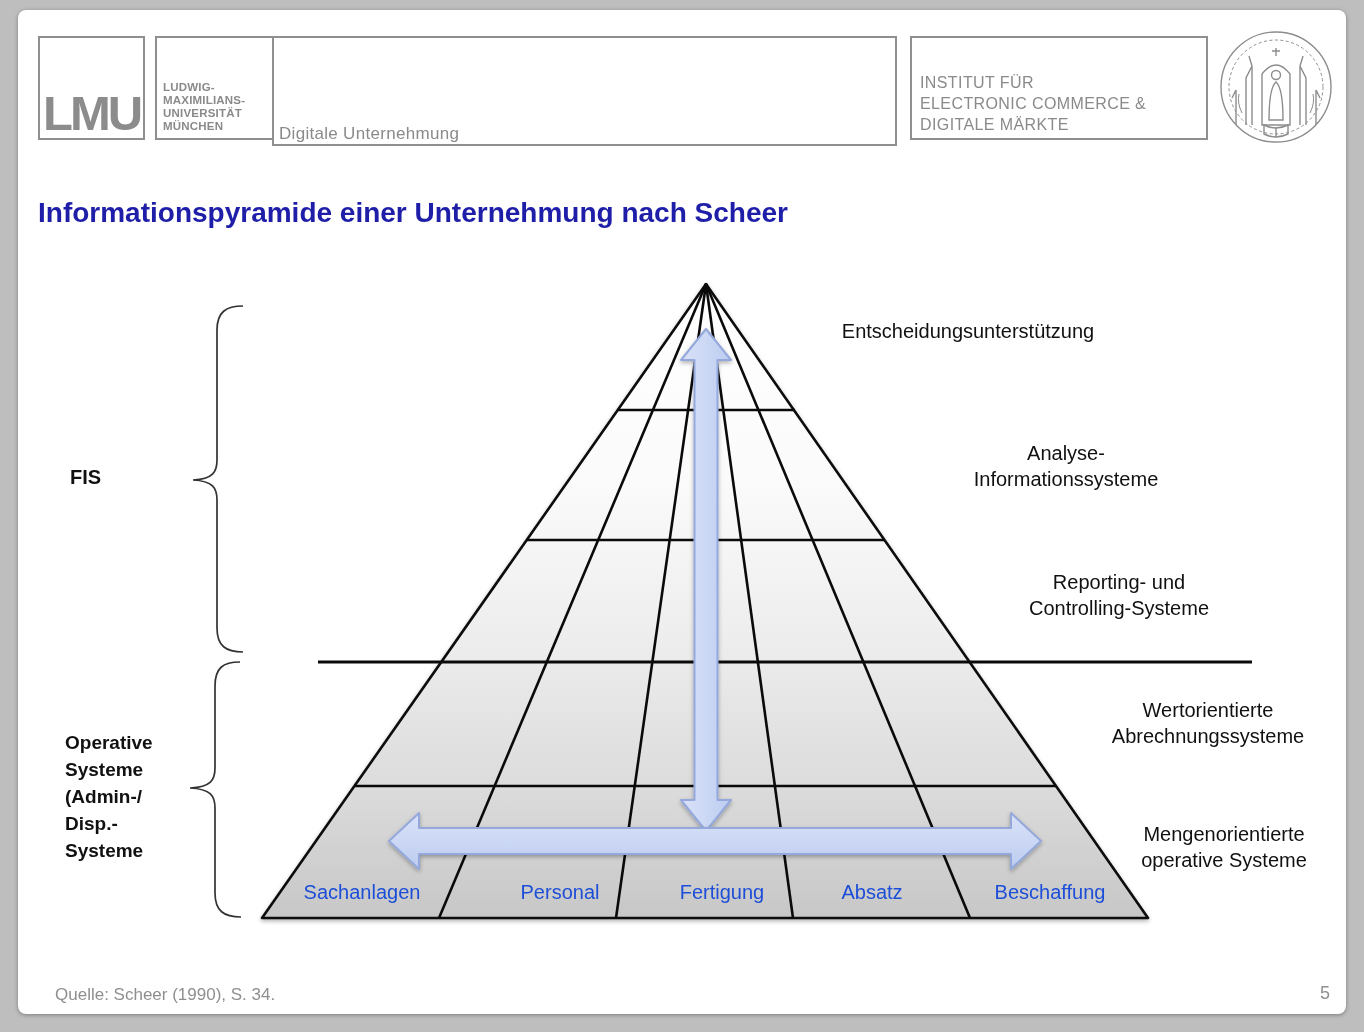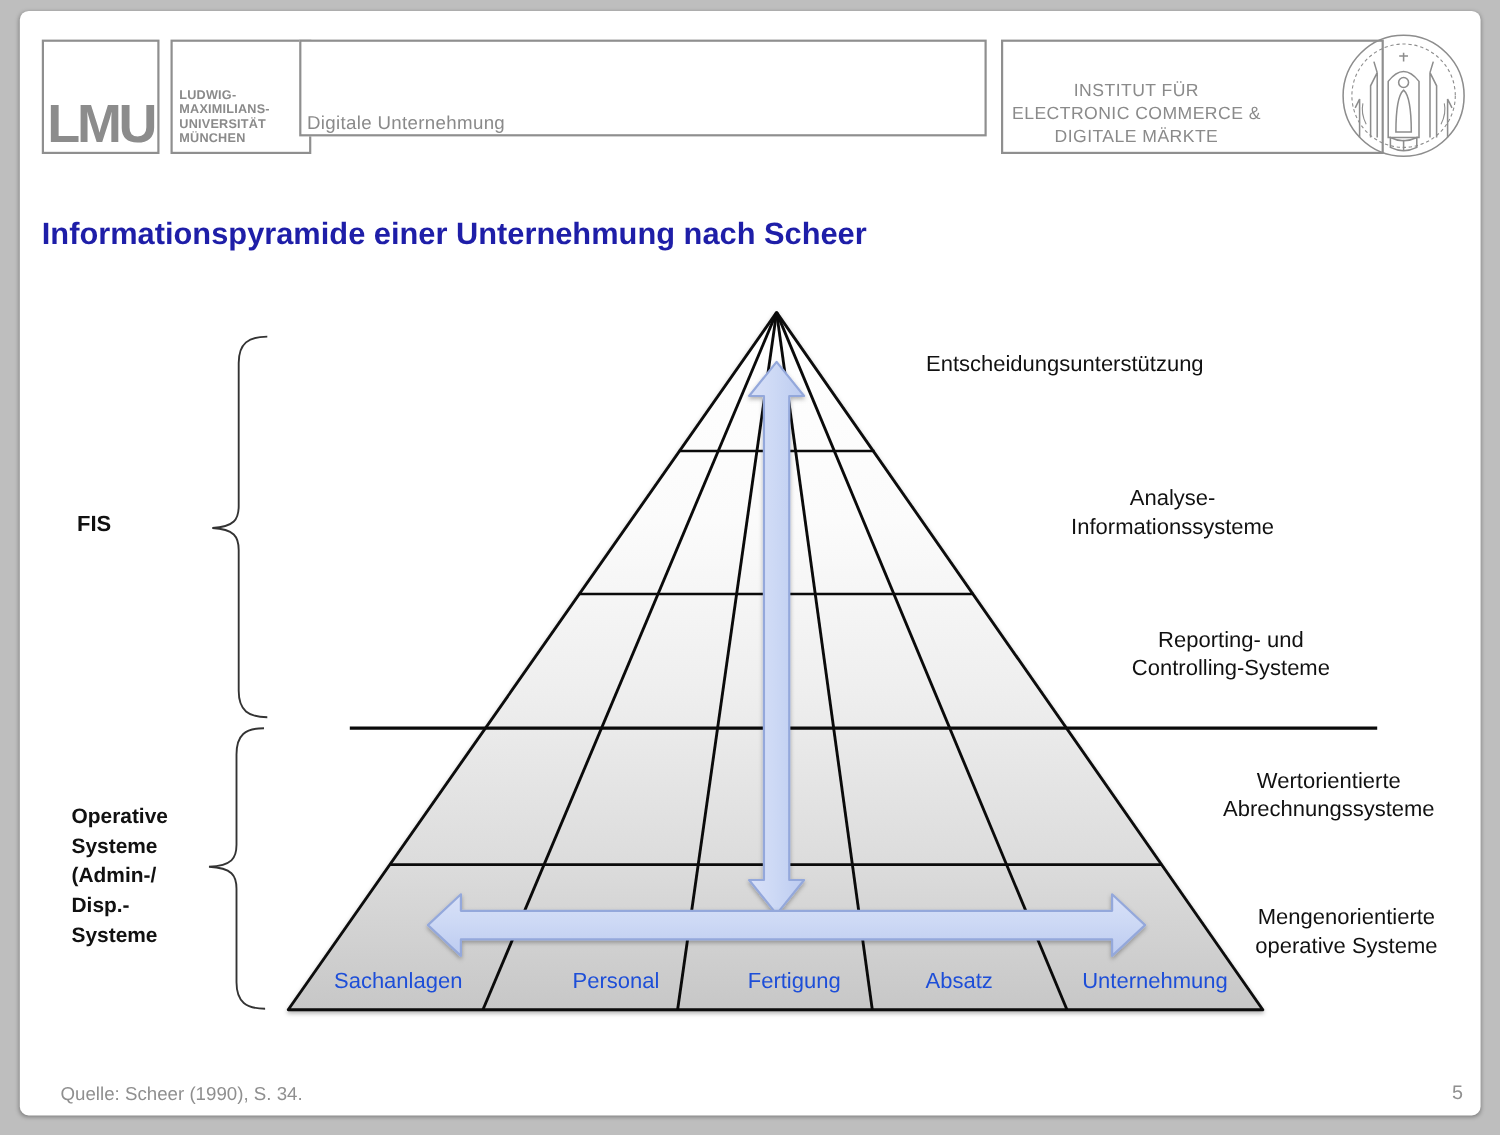--- a/index.html
+++ b/index.html
@@ -10,22 +10,22 @@
   }
   .slide{
     position:absolute;left:18px;top:10px;width:1328px;height:1004px;
     background:#ffffff;border-radius:8px;
     box-shadow:0 1px 4px rgba(0,0,0,.35);
   }
   
   .hbox{position:absolute;border:2px solid #8f8f8f;background:#fff;box-sizing:border-box;}
   .box-lmu   {left:38px; top:36px;width:107px;height:104px;}
   .box-uni   {left:155px;top:36px;width:128px;height:104px;}
-  .box-course{left:272px;top:36px;width:625px;height:88px;text-align:right;}
-  .box-inst  {left:910px;top:36px;width:348px;height:104px;text-align:center;}
+  .box-course{left:272px;top:36px;width:625px;height:110px;text-align:right;}
+  .box-inst  {left:910px;top:36px;width:298px;height:104px;}
   .lmu-word{
     position:absolute;left:3px;bottom:0px;font-size:49px;font-weight:bold;
     color:#8c8c8c;letter-spacing:-3px;line-height:1;
   }
   .uni-lines{
     position:absolute;left:6px;bottom:5px;font-size:11.5px;font-weight:bold;
     color:#8a8a8a;line-height:13px;letter-spacing:.2px;
   }
   .course-word{
     position:absolute;left:5px;bottom:0px;font-size:17px;color:#8a8a8a;letter-spacing:.3px;
@@ -191,16 +191,16 @@
 </div>
 <div class="lvl" style="left:1224px;top:821px;">
   <span>Mengenorientierte</span>
   <span>operative Systeme</span>
 </div>
 
 <div class="sector" style="left:362px;">Sachanlagen</div>
 <div class="sector" style="left:560px;">Personal</div>
 <div class="sector" style="left:722px;">Fertigung</div>
 <div class="sector" style="left:872px;">Absatz</div>
-<div class="sector" style="left:1050px;">Unternehmung</div>
+<div class="sector" style="left:1050px;">Beschaffung</div>
 
 <div class="source">Quelle: Scheer (1990), S. 34.</div>
 <div class="pagenum">5</div>
 
 </body></html>

